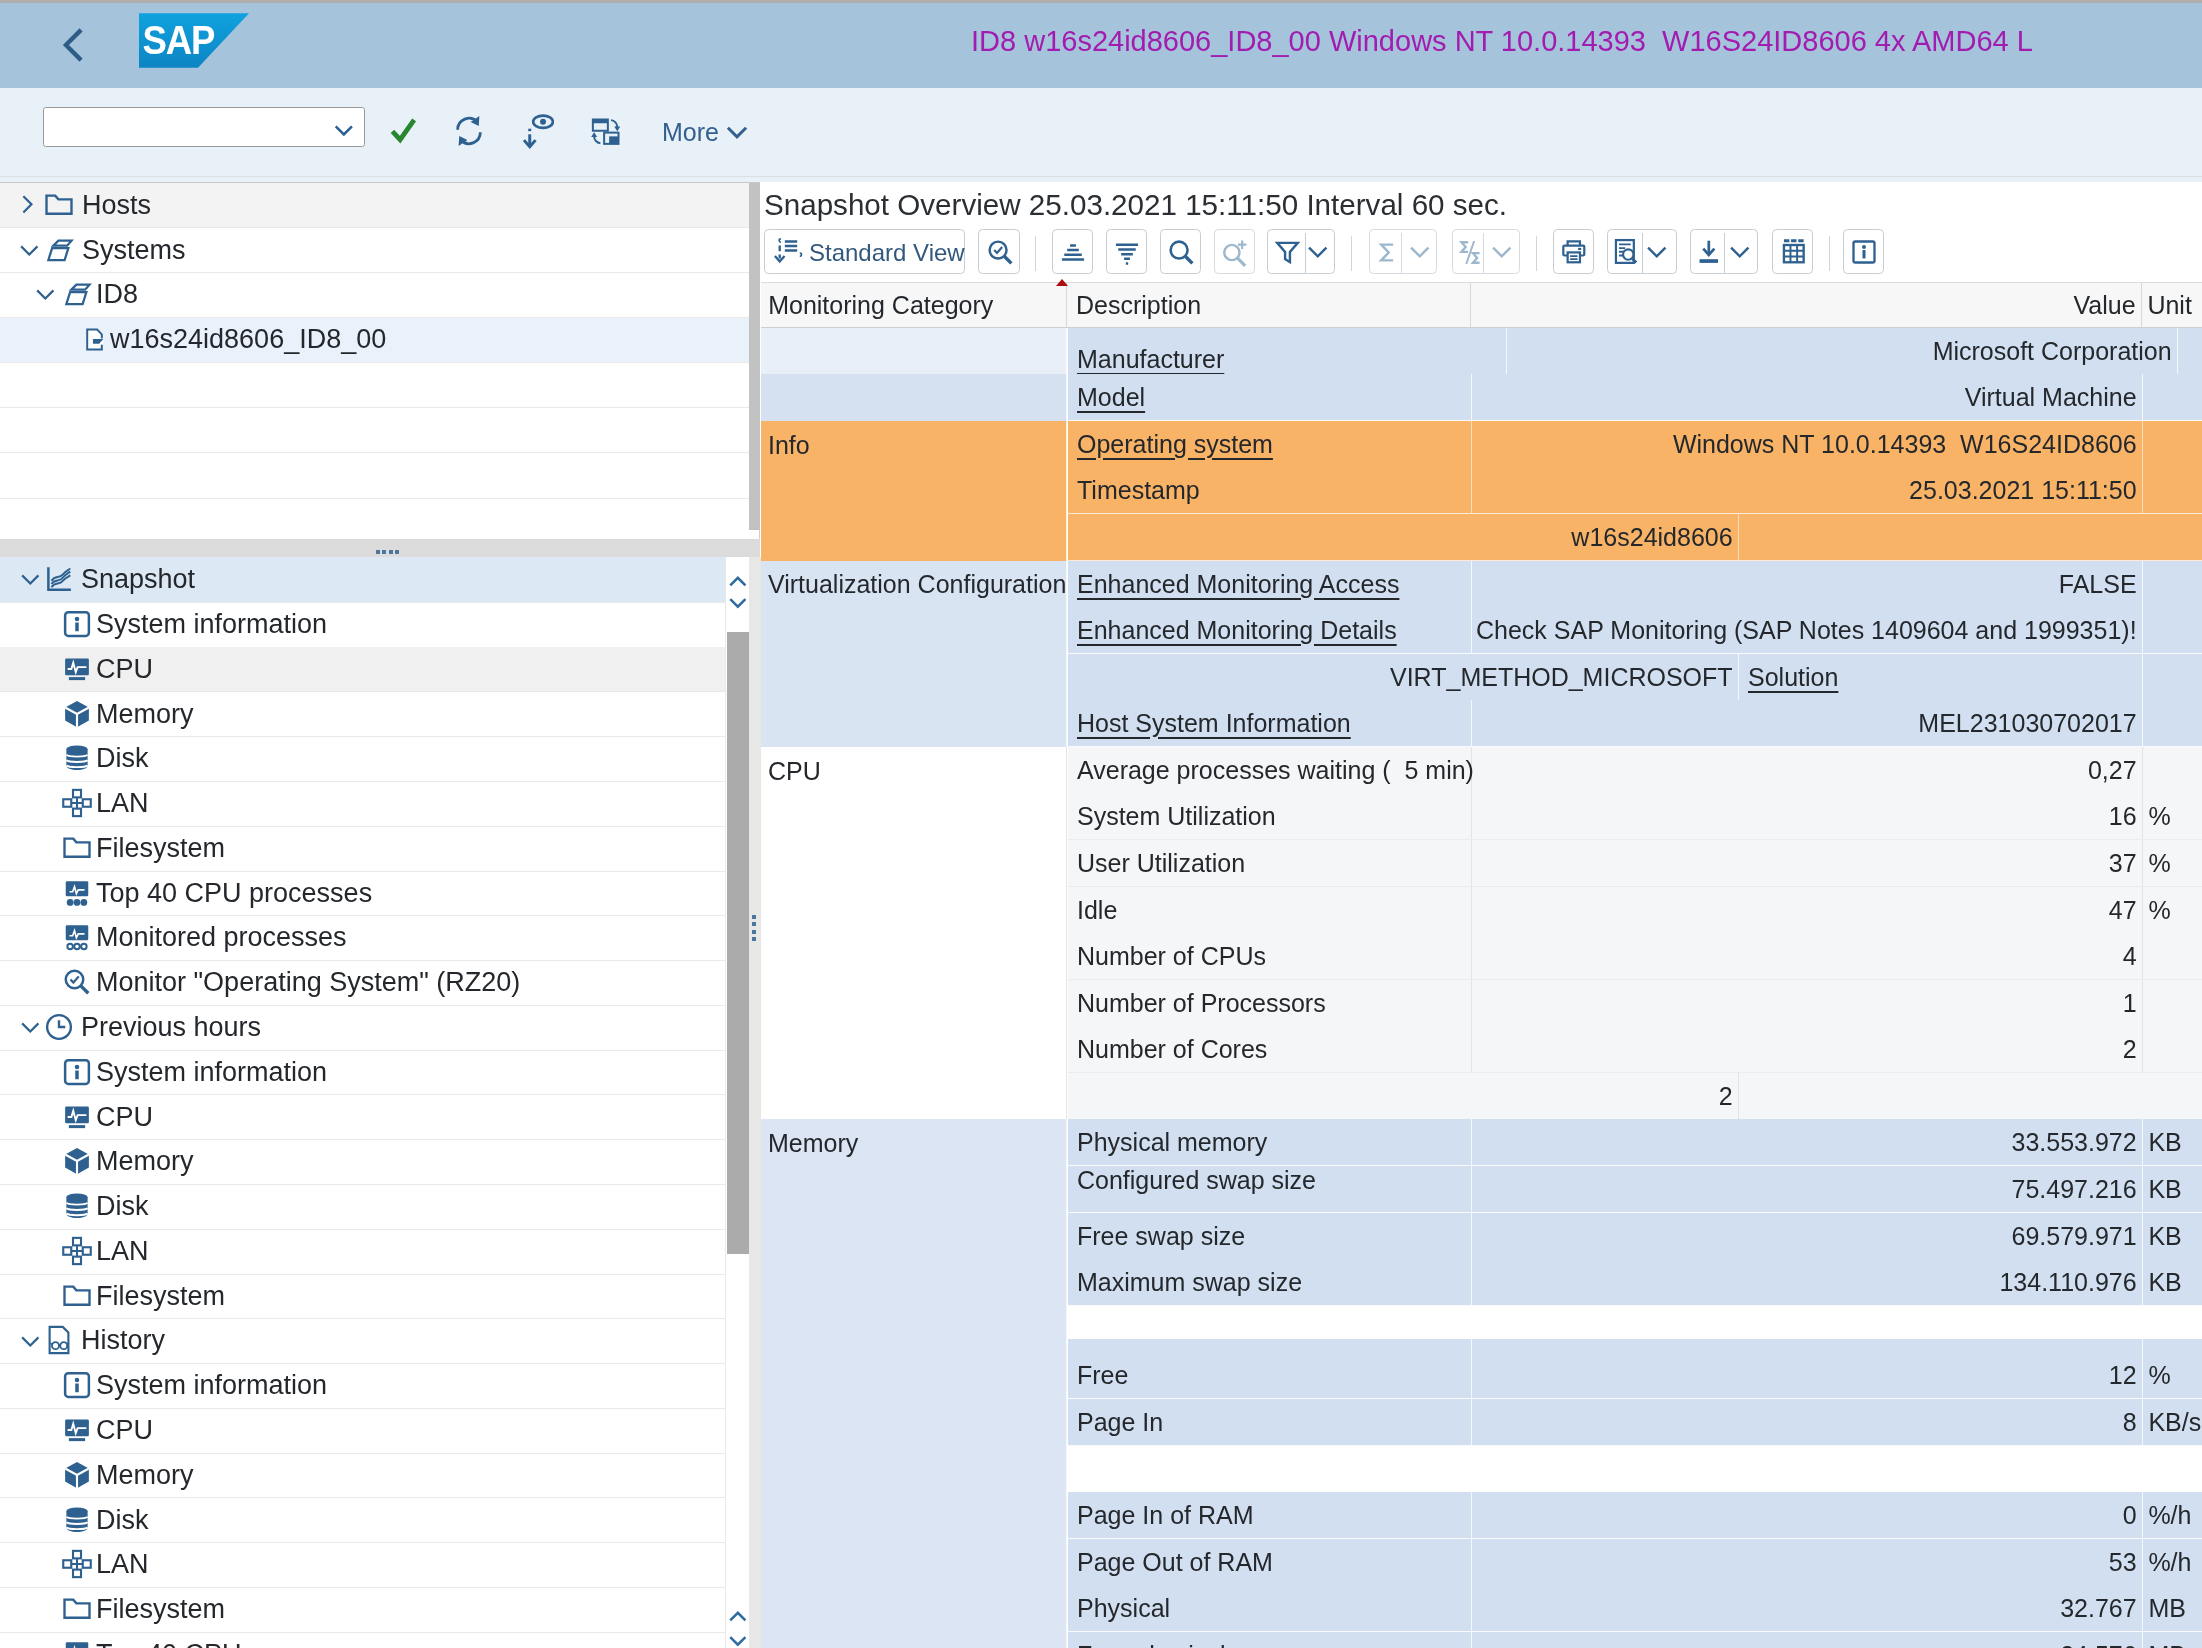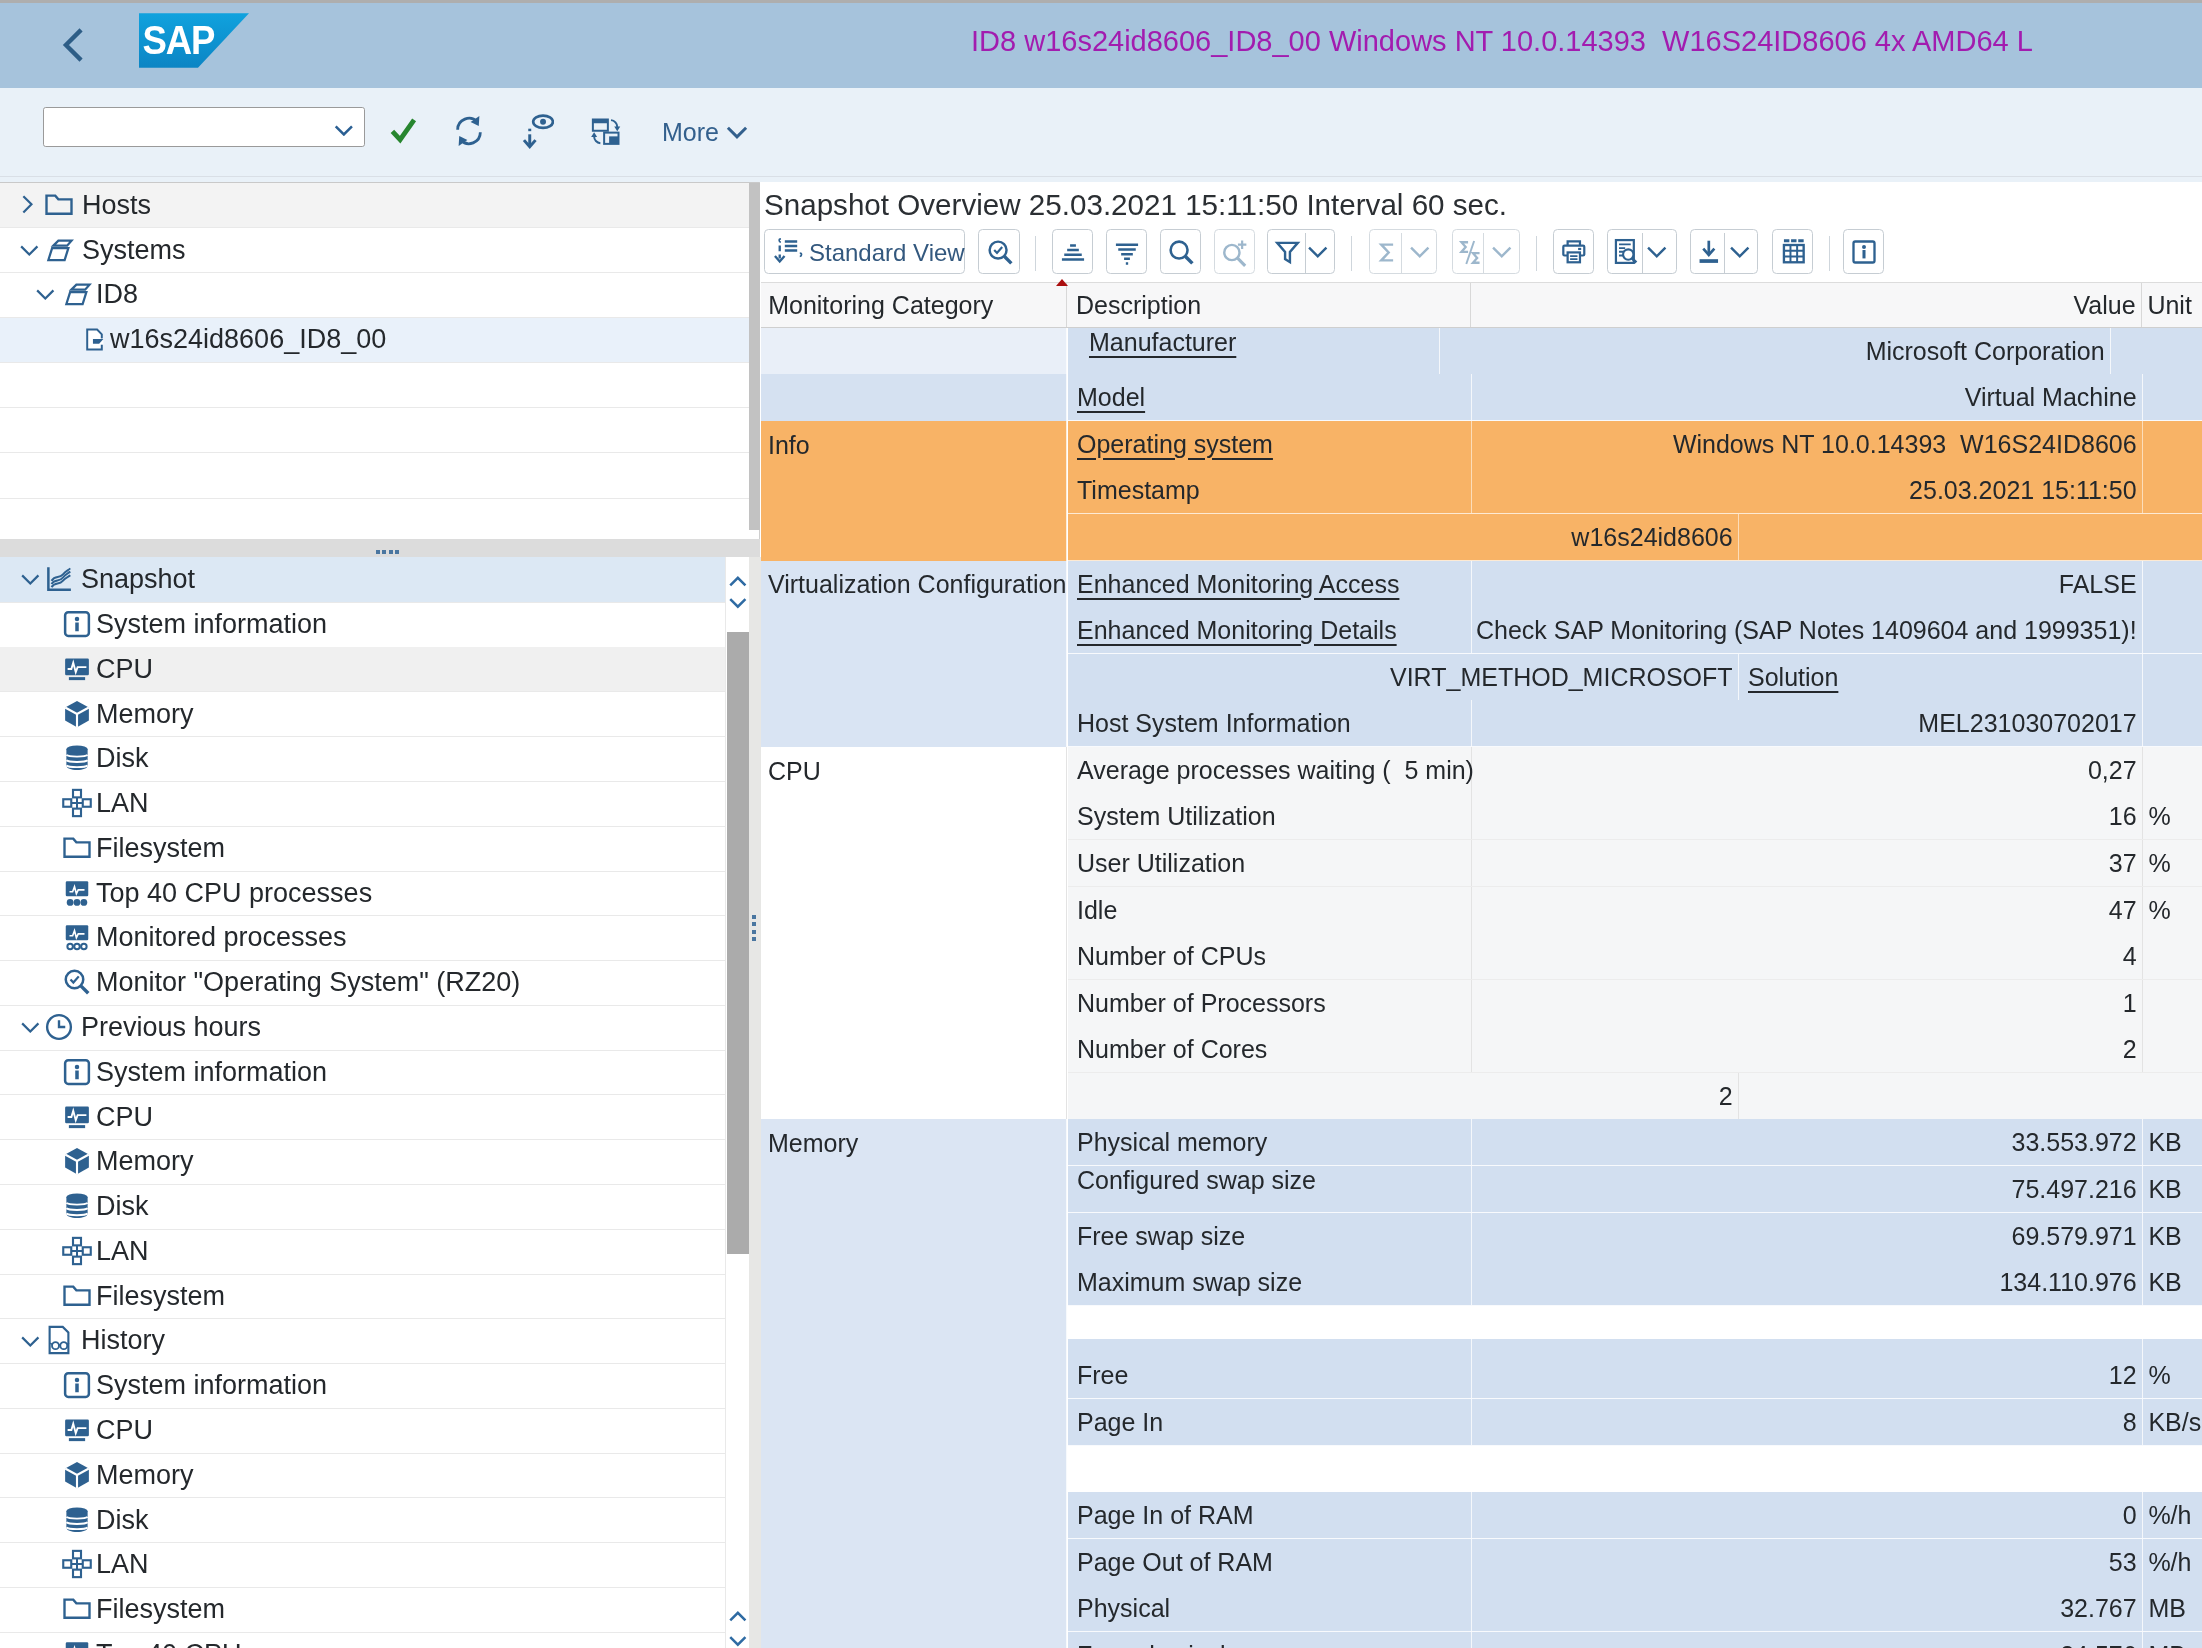--- a/index.html
+++ b/index.html
@@ -417,21 +417,21 @@
     <rect x="10.7" y="10.3" width="2.6" height="7.2" fill="#2e6190"></rect>
   </svg>
 <div class="ab" style="left:761px;top:282px;width:1441px;height:46px;background:#f7f7f8;border-top:0.9px solid #dcdcdc;border-bottom:0.9px solid #cfcfcf;display:flex;font-size:25px;color:#24282c;">
     <div style="width:306px;padding-left:7.2px;border-right:0.9px solid #d8d8d8;display:flex;align-items:center">Monitoring Category</div>
     <div style="width:404px;padding-left:9px;border-right:0.9px solid #d8d8d8;display:flex;align-items:center">Description</div>
     <div style="width:671px;padding-right:5.4px;border-right:0.9px solid #d8d8d8;display:flex;align-items:center;justify-content:flex-end">Value</div>
     <div style="flex:1;padding-left:5.4px;display:flex;align-items:center">Unit</div>
   </div>
 <div class="ab" style="left:1056px;top:279px;width:0;height:0;border-left:6.3px solid transparent;border-right:6.3px solid transparent;border-bottom:7.2px solid #ab0f0f"></div>
 <div class="ab" style="left:1068px;top:328px;width:1135px;height:47px;background:#d2dff0;border-bottom:1.8px solid rgba(255,255,255,0.85);display:flex;font-size:25px;color:#24282c">
-    <div style="width:372px;padding-left:21px;border-right:0.9px solid rgba(255,255,255,0.75);display:flex;align-items:flex-start;white-space:nowrap">
+    <div style="width:439px;padding-left:9px;border-right:0.9px solid rgba(255,255,255,0.75);display:flex;align-items:flex-end;white-space:nowrap">
       <span style="text-decoration:underline;text-underline-offset:4.5px;">Manufacturer</span>
     </div>
     <div style="width:671px;padding-right:5.4px;border-right:0.9px solid rgba(255,255,255,0.75);display:flex;align-items:center;justify-content:flex-end;white-space:nowrap">Microsoft Corporation</div>
     <div style="flex:1;padding-left:5.4px;display:flex;align-items:center"></div>
   </div>
 <div class="ab" style="left:1068px;top:374px;width:1135px;height:47px;background:#d2dff0;border-bottom:1.8px solid rgba(255,255,255,0.85);display:flex;font-size:25px;color:#24282c">
     <div style="width:404px;padding-left:9px;border-right:0.9px solid rgba(255,255,255,0.75);display:flex;align-items:center;white-space:nowrap">
       <span style="text-decoration:underline;text-underline-offset:4.5px;">Model</span>
     </div>
     <div style="width:671px;padding-right:5.4px;border-right:0.9px solid rgba(255,255,255,0.75);display:flex;align-items:center;justify-content:flex-end;white-space:nowrap">Virtual Machine</div>
@@ -471,21 +471,21 @@
   </div>
 <div class="ab" style="left:1068px;top:654px;width:1135px;height:47px;background:#d2dff0;border-bottom:1.8px solid rgba(255,255,255,0.85);display:flex;font-size:25px;color:#24282c">
     <div style="width:671px;padding-right:5.4px;border-right:0.9px solid rgba(255,255,255,0.75);display:flex;align-items:center;justify-content:flex-end;white-space:nowrap">VIRT_METHOD_MICROSOFT</div>
     <div style="width:404px;padding-left:9px;border-right:0.9px solid rgba(255,255,255,0.75);display:flex;align-items:center;white-space:nowrap">
       <span style="text-decoration:underline;text-underline-offset:4.5px;">Solution</span>
     </div>
     <div style="flex:1;padding-left:5.4px;display:flex;align-items:center"></div>
   </div>
 <div class="ab" style="left:1068px;top:700px;width:1135px;height:47px;background:#d2dff0;border-bottom:1.8px solid rgba(255,255,255,0.85);display:flex;font-size:25px;color:#24282c">
     <div style="width:404px;padding-left:9px;border-right:0.9px solid rgba(255,255,255,0.75);display:flex;align-items:center;white-space:nowrap">
-      <span style="text-underline-offset:4.5px;">Host System Information</span>
+      <span style="text-decoration:underline;text-underline-offset:4.5px;">Host System Information</span>
     </div>
     <div style="width:671px;padding-right:5.4px;border-right:0.9px solid rgba(255,255,255,0.75);display:flex;align-items:center;justify-content:flex-end;white-space:nowrap">MEL231030702017</div>
     <div style="flex:1;padding-left:5.4px;display:flex;align-items:center"></div>
   </div>
 <div class="ab" style="left:1068px;top:747px;width:1135px;height:47px;background:#f5f6f7;border-bottom:1.8px solid #ececec;display:flex;font-size:25px;color:#24282c">
     <div style="width:404px;padding-left:9px;border-right:0.9px solid #e3e3e3;display:flex;align-items:center;white-space:nowrap">
       <span style="">Average processes waiting (&nbsp;&nbsp;5 min)</span>
     </div>
     <div style="width:671px;padding-right:5.4px;border-right:0.9px solid #e3e3e3;display:flex;align-items:center;justify-content:flex-end;white-space:nowrap">0,27</div>
     <div style="flex:1;padding-left:5.4px;display:flex;align-items:center"></div>

